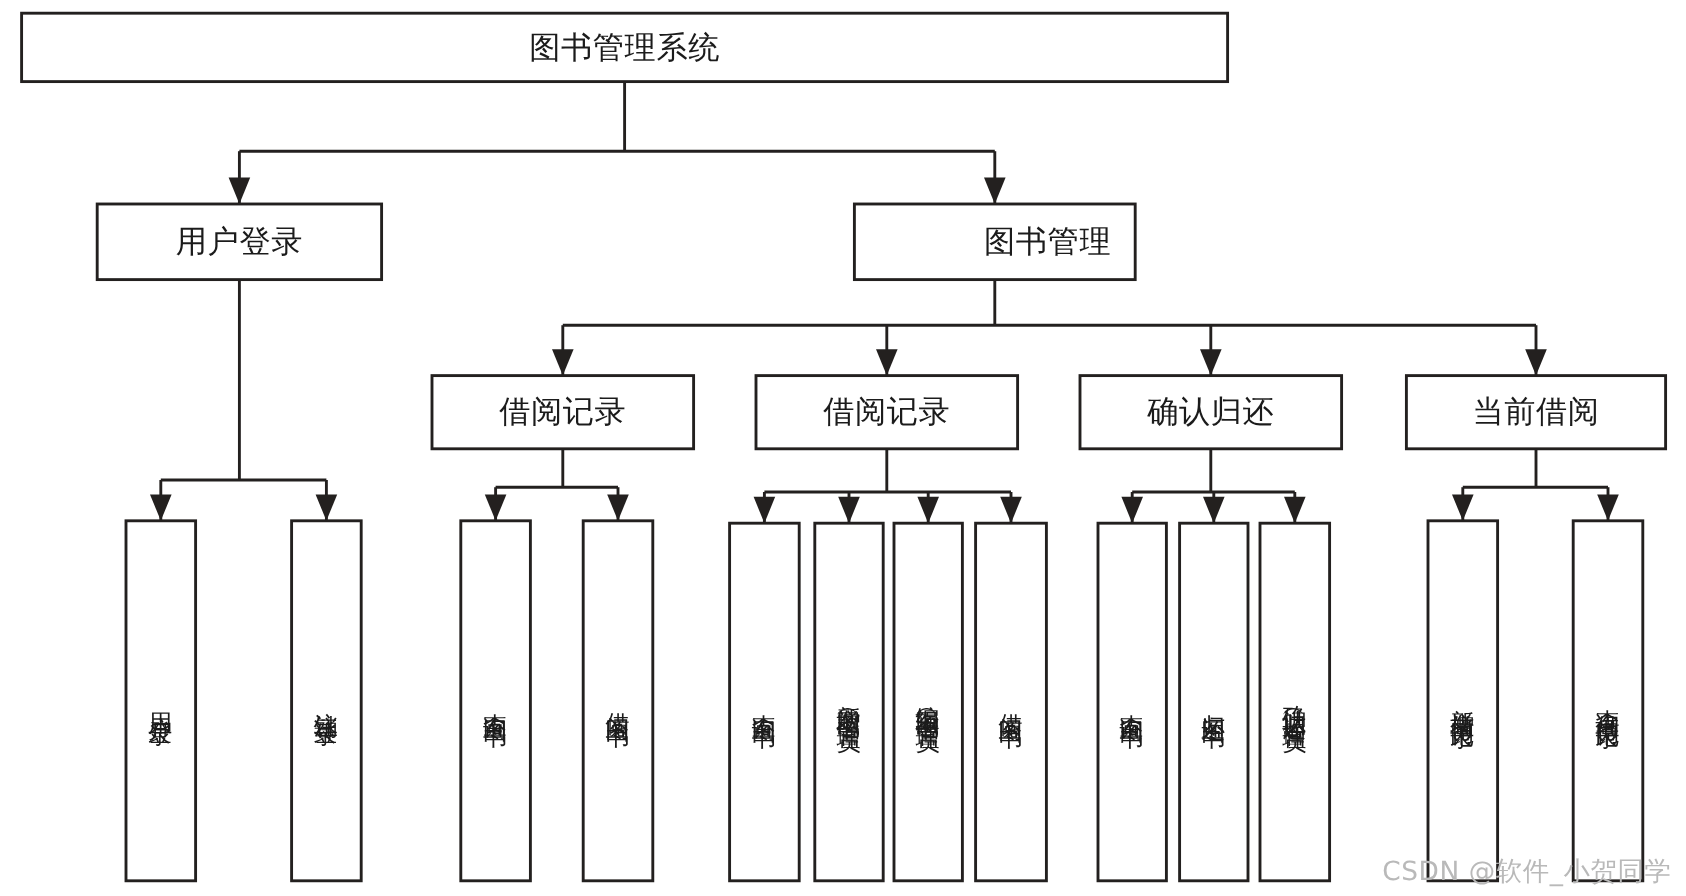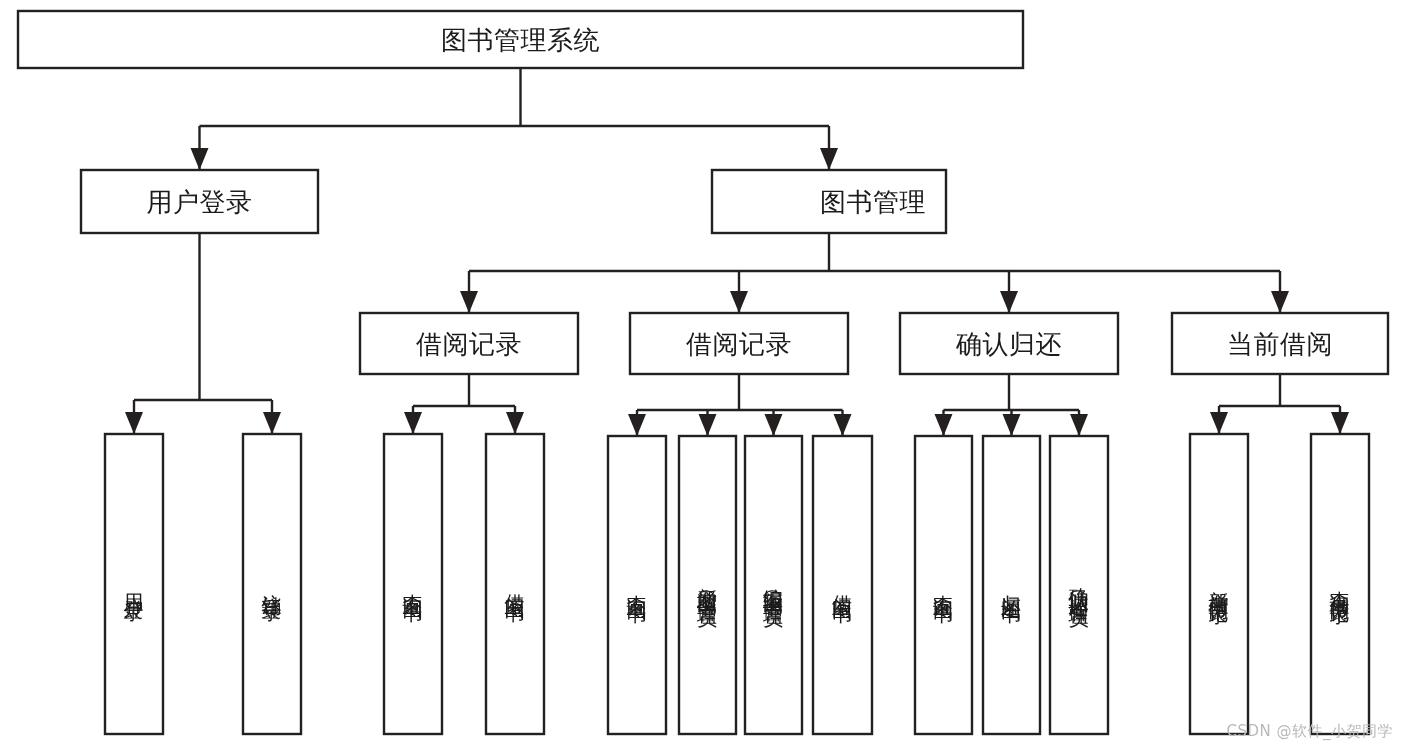--- a/index.html
+++ b/index.html
@@ -58,21 +58,21 @@
     text-orientation: upright;
     font-size: 20px;
     letter-spacing: 3px;
     line-height: 1.0;
   }
   .watermark {
     position: absolute;
     right: 12px;
     bottom: 6px;
     color: #b9b9b9;
-    font-size: 15px;
+    font-size: 22px;
     letter-spacing: 0.5px;
     white-space: nowrap;
   }
 </style>
 </head>
 <body>
 
 <div id="diagram-root">
 
   <svg class="flow" viewBox="0 0 1405 747">

